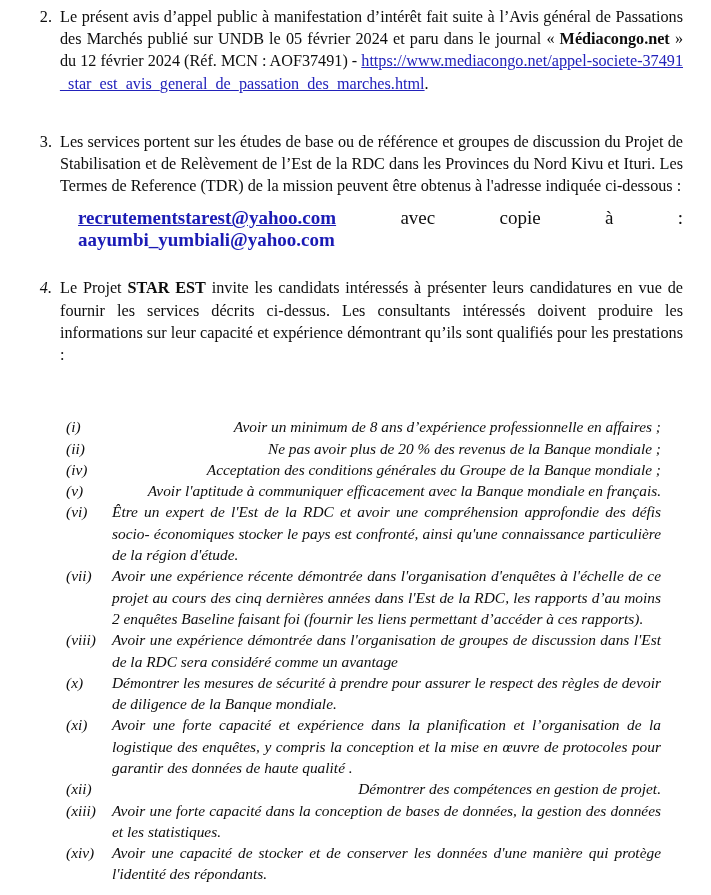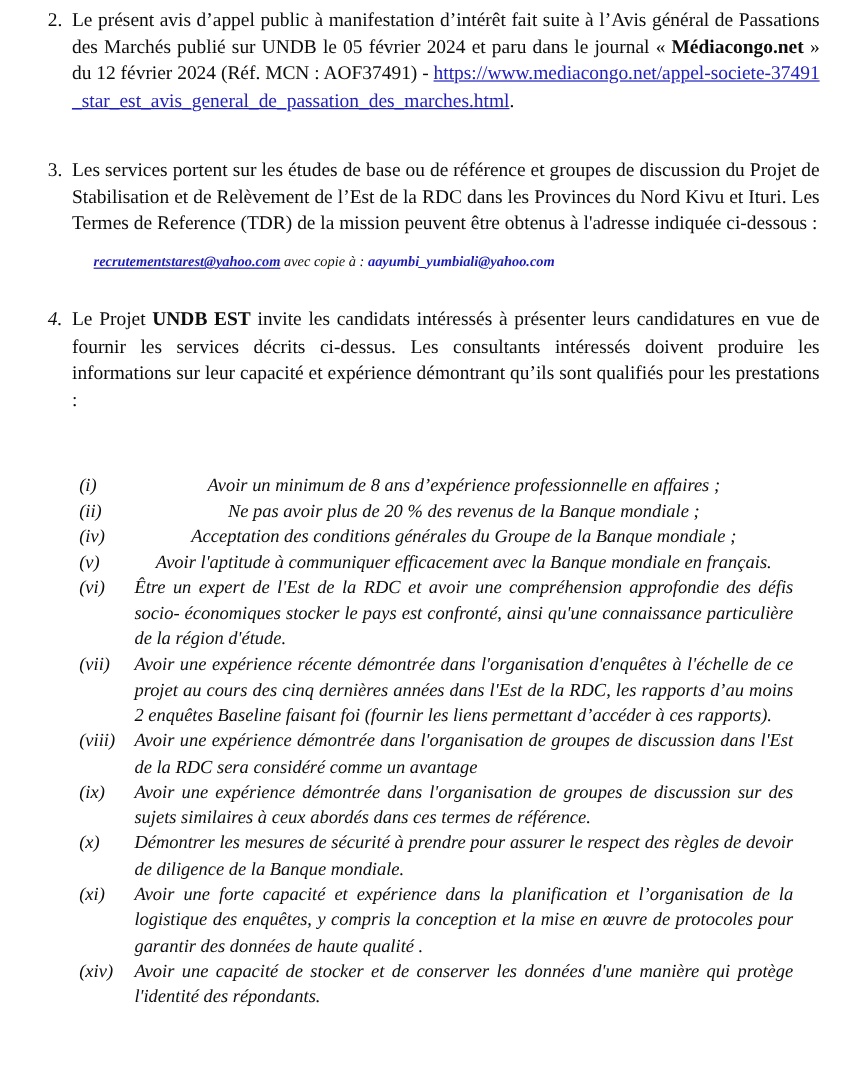--- a/index.html
+++ b/index.html
@@ -50,23 +50,22 @@
   .clause-body p { margin: 0; }
 
   .b { font-weight: bold; }
   .link {
     color: #2222bb;
     text-decoration: underline;
     word-break: break-all;
   }
   .mail-line {
     margin: 10px 0 0 18px;
-    font-size: 12px;
+    font-size: 19px;
     line-height: 22px;
-    font-style: italic;
   }
   .mail-a {
     color: #1b1bb5;
     font-weight: bold;
     text-decoration: underline;
   }
   .mail-b {
     color: #1b1bb5;
     font-weight: bold;
     text-decoration: none;
@@ -93,21 +92,21 @@
     padding-left: 38px;
     box-sizing: border-box;
     font-style: italic;
   }
   .roman-text {
     flex: 1 1 auto;
     text-align: justify;
     text-justify: inter-word;
     padding-left: 26px;
   }
-  .roman-text.nojustify { text-align: center; }
+  .roman-text.nojustify { text-align: right; }
 </style>
 </head>
 <body>
 
 <div class="page">
 
   <div class="clause">
     <div class="clause-num">2.</div>
     <div class="clause-body">
       <p>
@@ -127,21 +126,21 @@
       </div>
     </div>
   </div>
 
   <div class="gap-md"></div>
 
   <div class="clause">
     <div class="clause-num italic">4.</div>
     <div class="clause-body">
       <p>
-        <span>Le Projet </span><span class="b">UNDB EST</span><span> invite les candidats intéressés à présenter leurs candidatures en vue de fournir les services décrits ci-dessus. Les consultants intéressés doivent produire les informations sur leur capacité et expérience démontrant qu’ils sont qualifiés pour les prestations :</span>
+        <span>Le Projet </span><span class="b">STAR EST</span><span> invite les candidats intéressés à présenter leurs candidatures en vue de fournir les services décrits ci-dessus. Les consultants intéressés doivent produire les informations sur leur capacité et expérience démontrant qu’ils sont qualifiés pour les prestations :</span>
       </p>
     </div>
   </div>
 
   <div class="gap-lg"></div>
   <div style="height:14px"></div>
 
   <div class="roman-list">
 
     <div class="roman-item">
@@ -173,36 +172,40 @@
     <div class="roman-item">
       <div class="roman-marker">(vii)</div>
       <div class="roman-text">Avoir une expérience récente démontrée dans l'organisation d'enquêtes à l'échelle de ce projet au cours des cinq dernières années dans l'Est de la RDC, les rapports d’au moins 2 enquêtes Baseline faisant foi (fournir les liens permettant d’accéder à ces rapports).</div>
     </div>
 
     <div class="roman-item">
       <div class="roman-marker">(viii)</div>
       <div class="roman-text">Avoir une expérience démontrée dans l'organisation de groupes de discussion dans l'Est de la RDC sera considéré comme un avantage</div>
     </div>
 
-    <div class="roman-item">
-      <div class="roman-marker">(ix)</div>
-      <div class="roman-text">Avoir une expérience démontrée dans l'organisation de groupes de discussion sur des sujets similaires à ceux abordés dans ces termes de référence.</div>
-    </div>
 
     <div class="roman-item">
       <div class="roman-marker">(x)</div>
       <div class="roman-text">Démontrer les mesures de sécurité à prendre pour assurer le respect des règles de devoir de diligence de la Banque mondiale.</div>
     </div>
 
     <div class="roman-item">
       <div class="roman-marker">(xi)</div>
       <div class="roman-text">Avoir une forte capacité et expérience dans la planification et l’organisation de la logistique des enquêtes, y compris la conception et  la mise  en  œuvre  de protocoles pour  garantir  des données de haute qualité .</div>
     </div>
 
-
+    <div class="roman-item">
+      <div class="roman-marker">(xii)</div>
+      <div class="roman-text nojustify">Démontrer des compétences en gestion de projet.</div>
+    </div>
+
+    <div class="roman-item">
+      <div class="roman-marker">(xiii)</div>
+      <div class="roman-text">Avoir une forte capacité dans la conception de bases de données, la gestion des données et les statistiques.</div>
+    </div>
 
     <div class="roman-item">
       <div class="roman-marker">(xiv)</div>
       <div class="roman-text">Avoir une capacité de stocker et de conserver les données d'une manière qui protège l'identité des répondants.</div>
     </div>
 
   </div>
 </div>
 
 </body></html>

